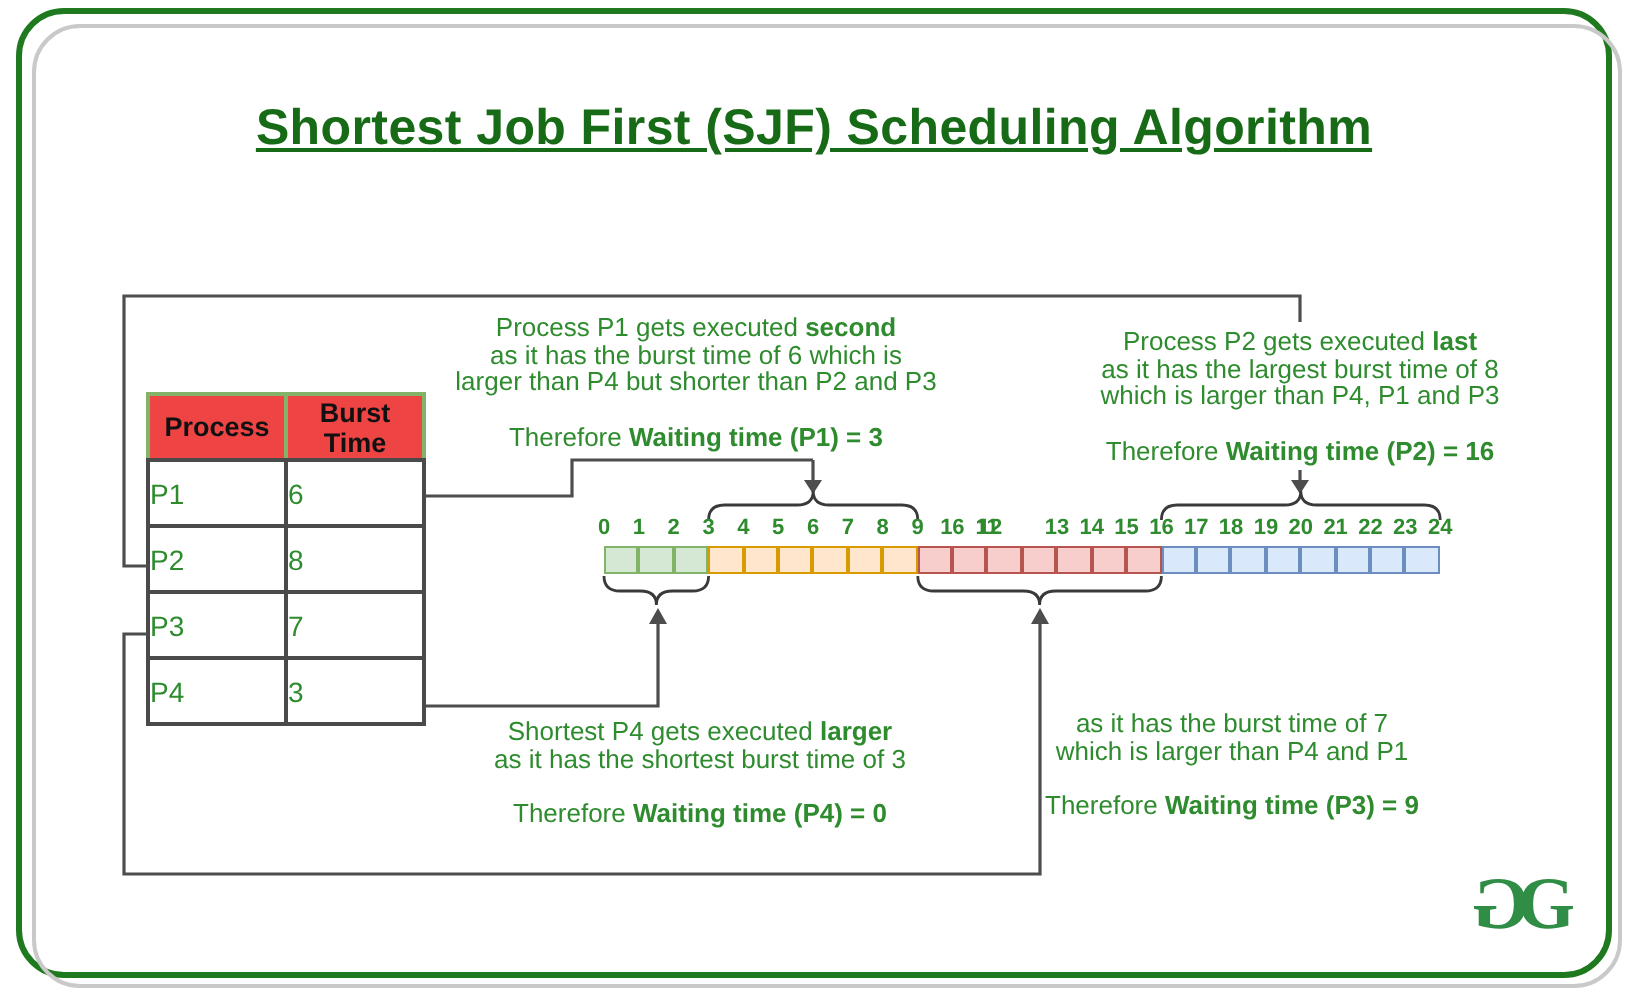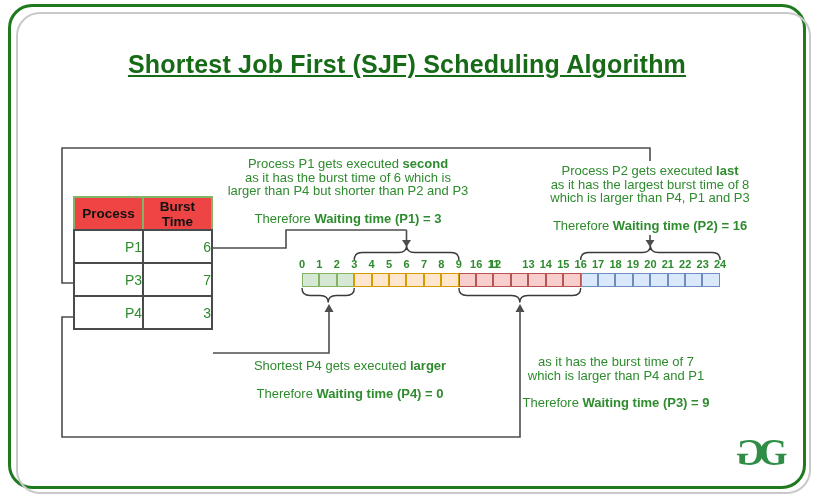--- a/index.html
+++ b/index.html
@@ -16,21 +16,21 @@
          font-size:25px;font-weight:bold;color:#176b17;text-decoration:underline;
          letter-spacing:.2px;}
 
   
   table.ptable{position:absolute;left:73px;top:196px;border-collapse:collapse;}
   table.ptable th{width:67px;height:31px;background:#ef4444;color:#111;
                   font-size:13.5px;font-weight:bold;text-align:center;
                   border:2px solid #82b366;border-bottom:2px solid #4a4a4a;
                   line-height:15px;padding:0;}
   table.ptable td{width:67px;height:31px;color:#2e8b2e;font-size:14px;
-                  text-align:right;border:2px solid #4a4a4a;padding:0;}
+                  text-align:left;border:2px solid #4a4a4a;padding:0;}
 
   
   .timeline{position:absolute;left:302px;top:258px;width:419px;height:32px;}
   .ticks{position:absolute;left:0;top:0;width:100%;height:14px;}
   .tick{position:absolute;top:0;transform:translateX(-50%);
         font-size:11px;font-weight:bold;color:#2e8b2e;}
   .cells{position:absolute;left:0;top:15px;display:flex;}
   .cell{box-sizing:border-box;width:17.42px;height:14px;border:1.5px solid;}
 
   
@@ -59,20 +59,24 @@
   <thead>
     <tr>
       <th>Process</th>
       <th>Burst Time</th>
     </tr>
   </thead>
   <tbody>
     <tr>
       <td>P1</td>
       <td>6</td>
+    </tr>
+    <tr>
+      <td>P2</td>
+      <td>8</td>
     </tr>
     <tr>
       <td>P3</td>
       <td>7</td>
     </tr>
     <tr>
       <td>P4</td>
       <td>3</td>
     </tr>
   </tbody>
@@ -166,20 +170,21 @@
 
 <div class="note" style="left:650px;top:164px">
   <div><span>Process P2 gets executed </span><b>last</b></div>
   <div>as it has the largest burst time of 8</div>
   <div>which is larger than P4, P1 and P3</div>
   <div class="therefore"><span>Therefore </span><b>Waiting time (P2) = 16</b></div>
 </div>
 
 <div class="note" style="left:350px;top:359px">
   <div><span>Shortest P4 gets executed </span><b>larger</b></div>
+  <div>as it has the shortest burst time of 3</div>
   <div class="therefore"><span>Therefore </span><b>Waiting time (P4) = 0</b></div>
 </div>
 
 <div class="note" style="left:616px;top:355px">
   <div>as it has the burst time of 7</div>
   <div>which is larger than P4 and P1</div>
   <div class="therefore"><span>Therefore </span><b>Waiting time (P3) = 9</b></div>
 </div>
 
 <div class="logo">

